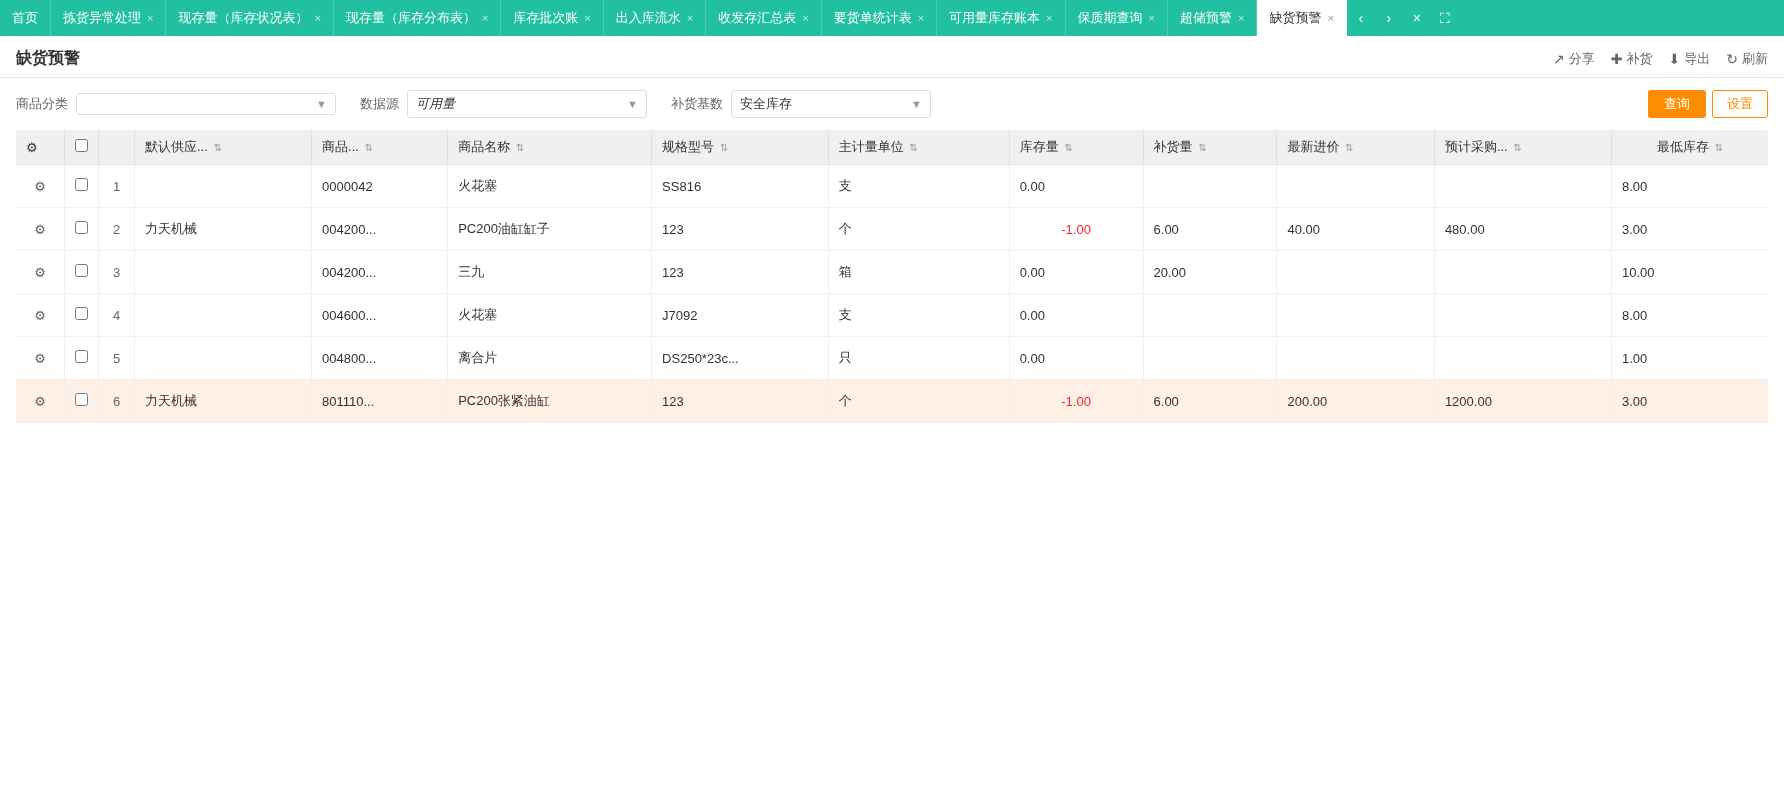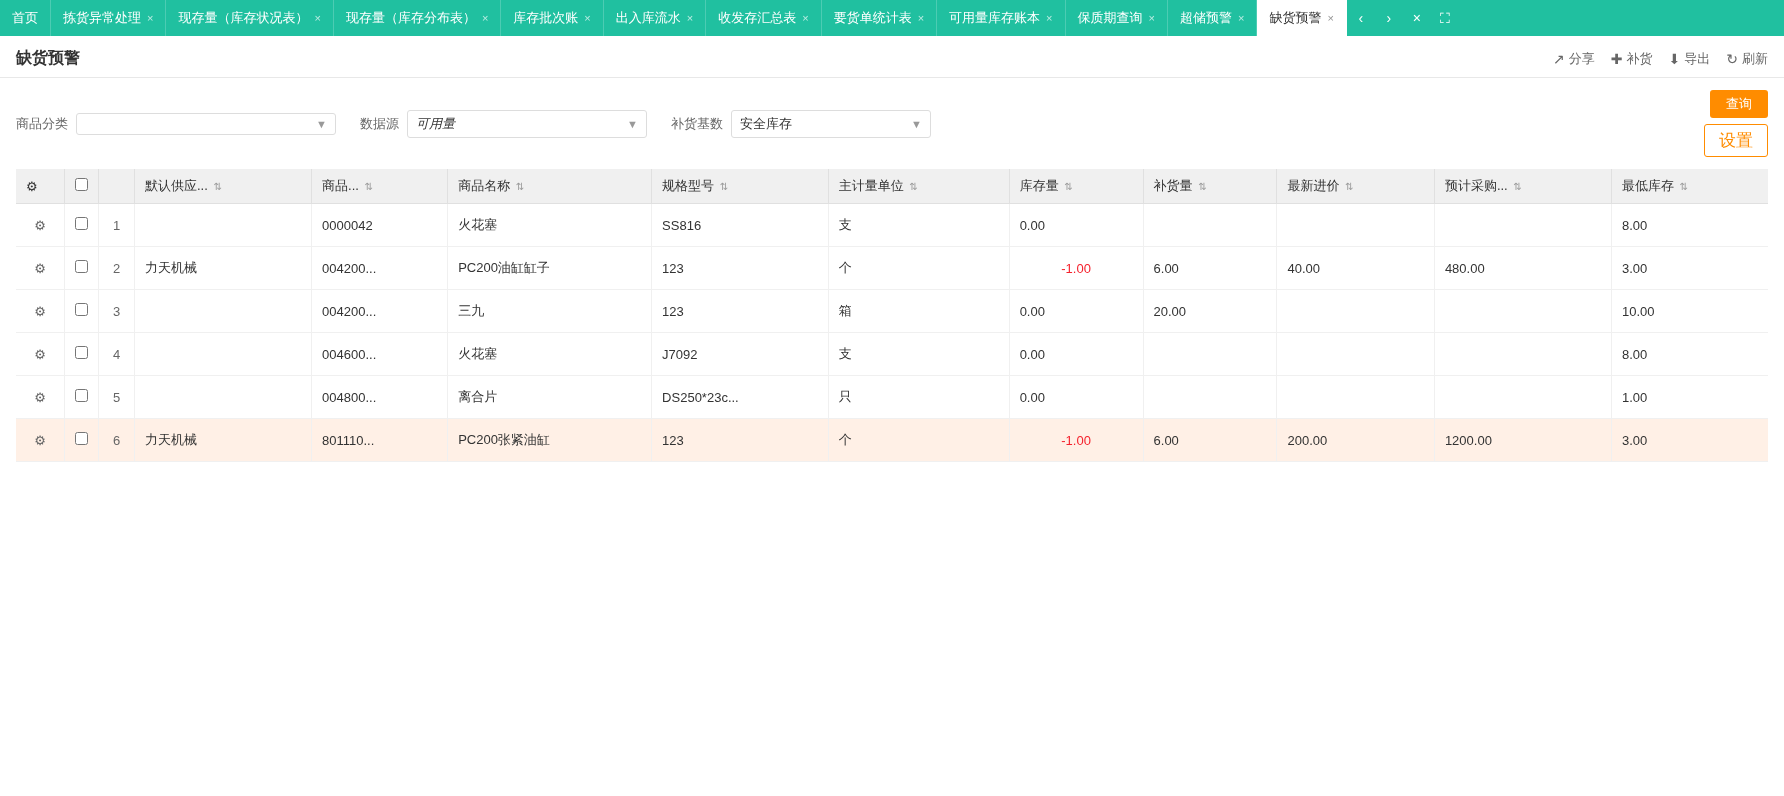--- a/index.html
+++ b/index.html
@@ -130,27 +130,26 @@
       font-size: 13px;
     }
 
     .btn-settings {
       background: #fff;
       color: #ff8c00;
       border: 1px solid #ff8c00;
       border-radius: 3px;
       padding: 4px 14px;
       cursor: pointer;
-      font-size: 17px;
+      font-size: 13px;
     }
 
     .filter-actions {
       margin-left: auto;
       display: flex;
-      flex-direction: column;
       gap: 6px;
       align-items: flex-end;
     }
 
     
     .table-wrapper {
       padding: 0 16px;
     }
     table {
       width: 100%;
@@ -162,21 +161,21 @@
     }
     thead th {
       padding: 8px 10px;
       text-align: left;
       font-weight: normal;
       color: #333;
       border-bottom: 1px solid #e0e0e0;
       border-right: 1px solid #e0e0e0;
       white-space: nowrap;
     }
-    thead th:last-child { border-right: none; }
+    thead th:last-child { border-right: none; text-align: center; }
     thead th .sort-icon { color: #999; font-size: 10px; margin-left: 2px; }
 
     tbody tr {
       border-bottom: 1px solid #f0f0f0;
     }
     tbody tr.highlighted { background: #fff0e6; }
 
     tbody td {
       padding: 7px 10px;
       border-right: 1px solid #f0f0f0;

